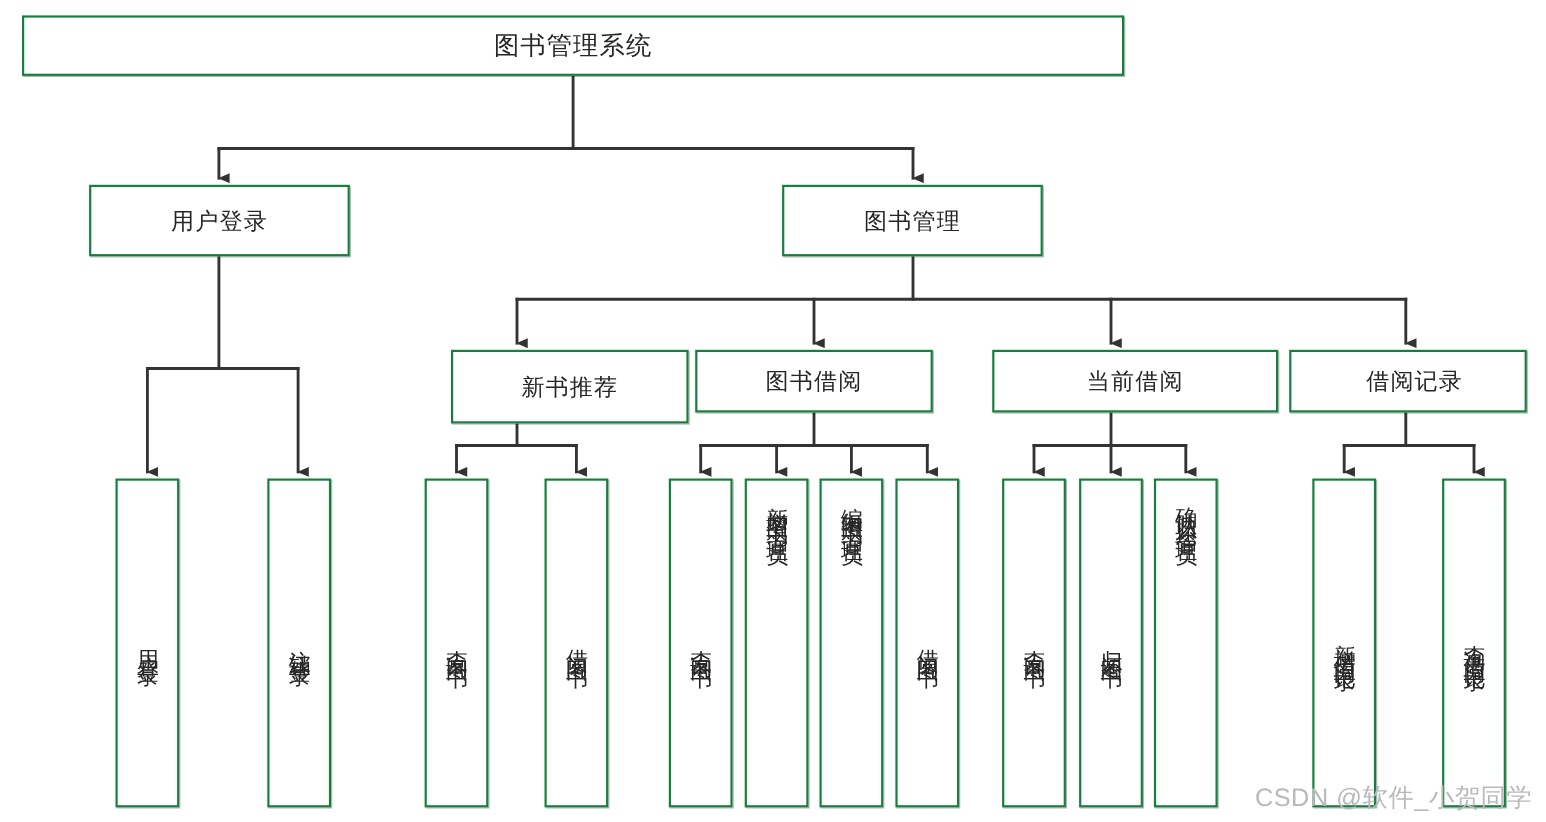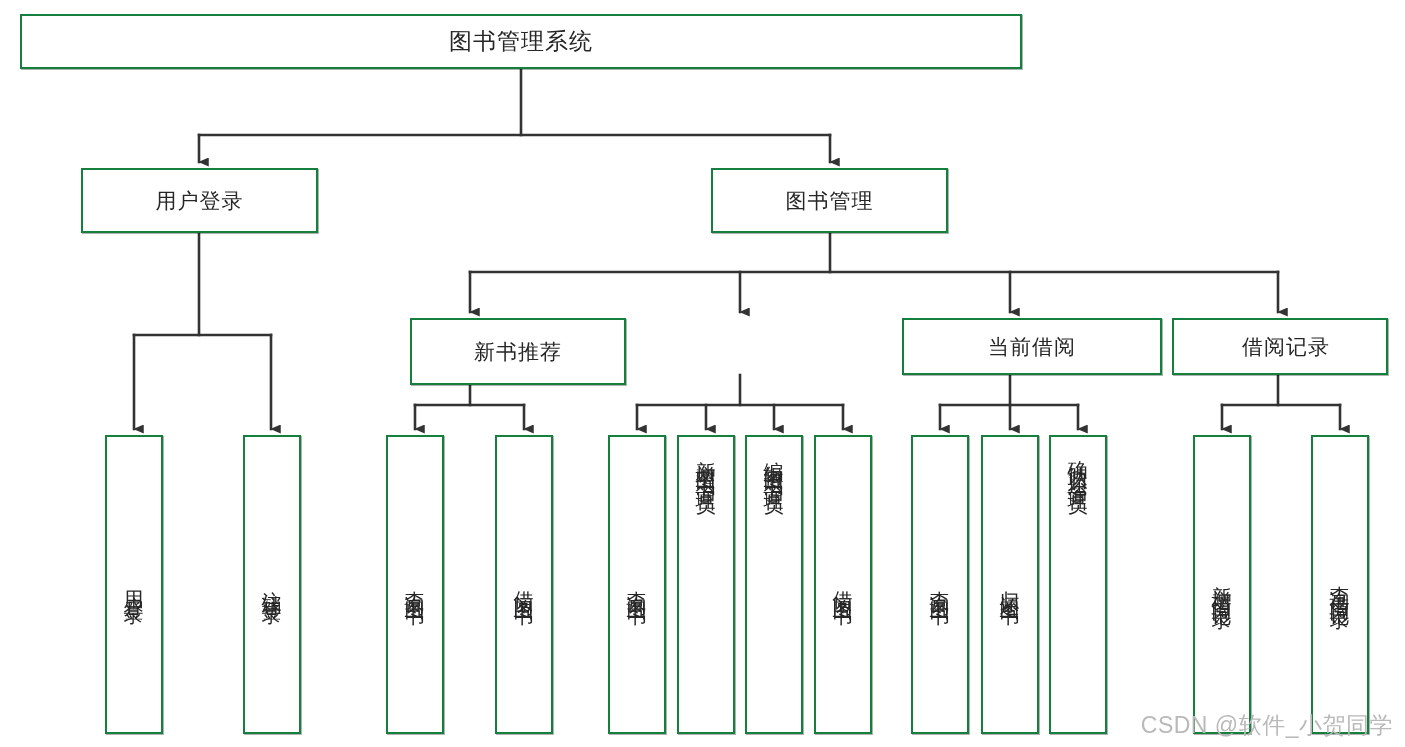--- a/index.html
+++ b/index.html
@@ -140,20 +140,23 @@
   <div class="node level2" style="left:81px; top:168px; width:237px; height:65px;">
     <span>用户登录</span>
   </div>
   <div class="node level2" style="left:711px; top:168px; width:237px; height:65px;justify-content:center;">
     <span>图书管理</span>
   </div>
 
   <div class="node level3" style="left:362px; top:318px; width:216px; height:67px;margin-left:48px;">
     <span>新书推荐</span>
   </div>
+  <div class="node level3" style="left:632px; top:318px; width:216px; height:57px;">
+    <span>图书借阅</span>
+  </div>
   <div class="node level3" style="left:902px; top:318px; width:260px; height:57px;">
     <span>当前借阅</span>
   </div>
   <div class="node level3" style="left:1172px; top:318px; width:216px; height:57px;padding-left:12px;">
     <span>借阅记录</span>
   </div>
 
   <div class="node leaf mid-text" style="left:105px; top:435px; width:58px; height:299px;">
     <span class="vlabel">用户登录</span>
   </div>

